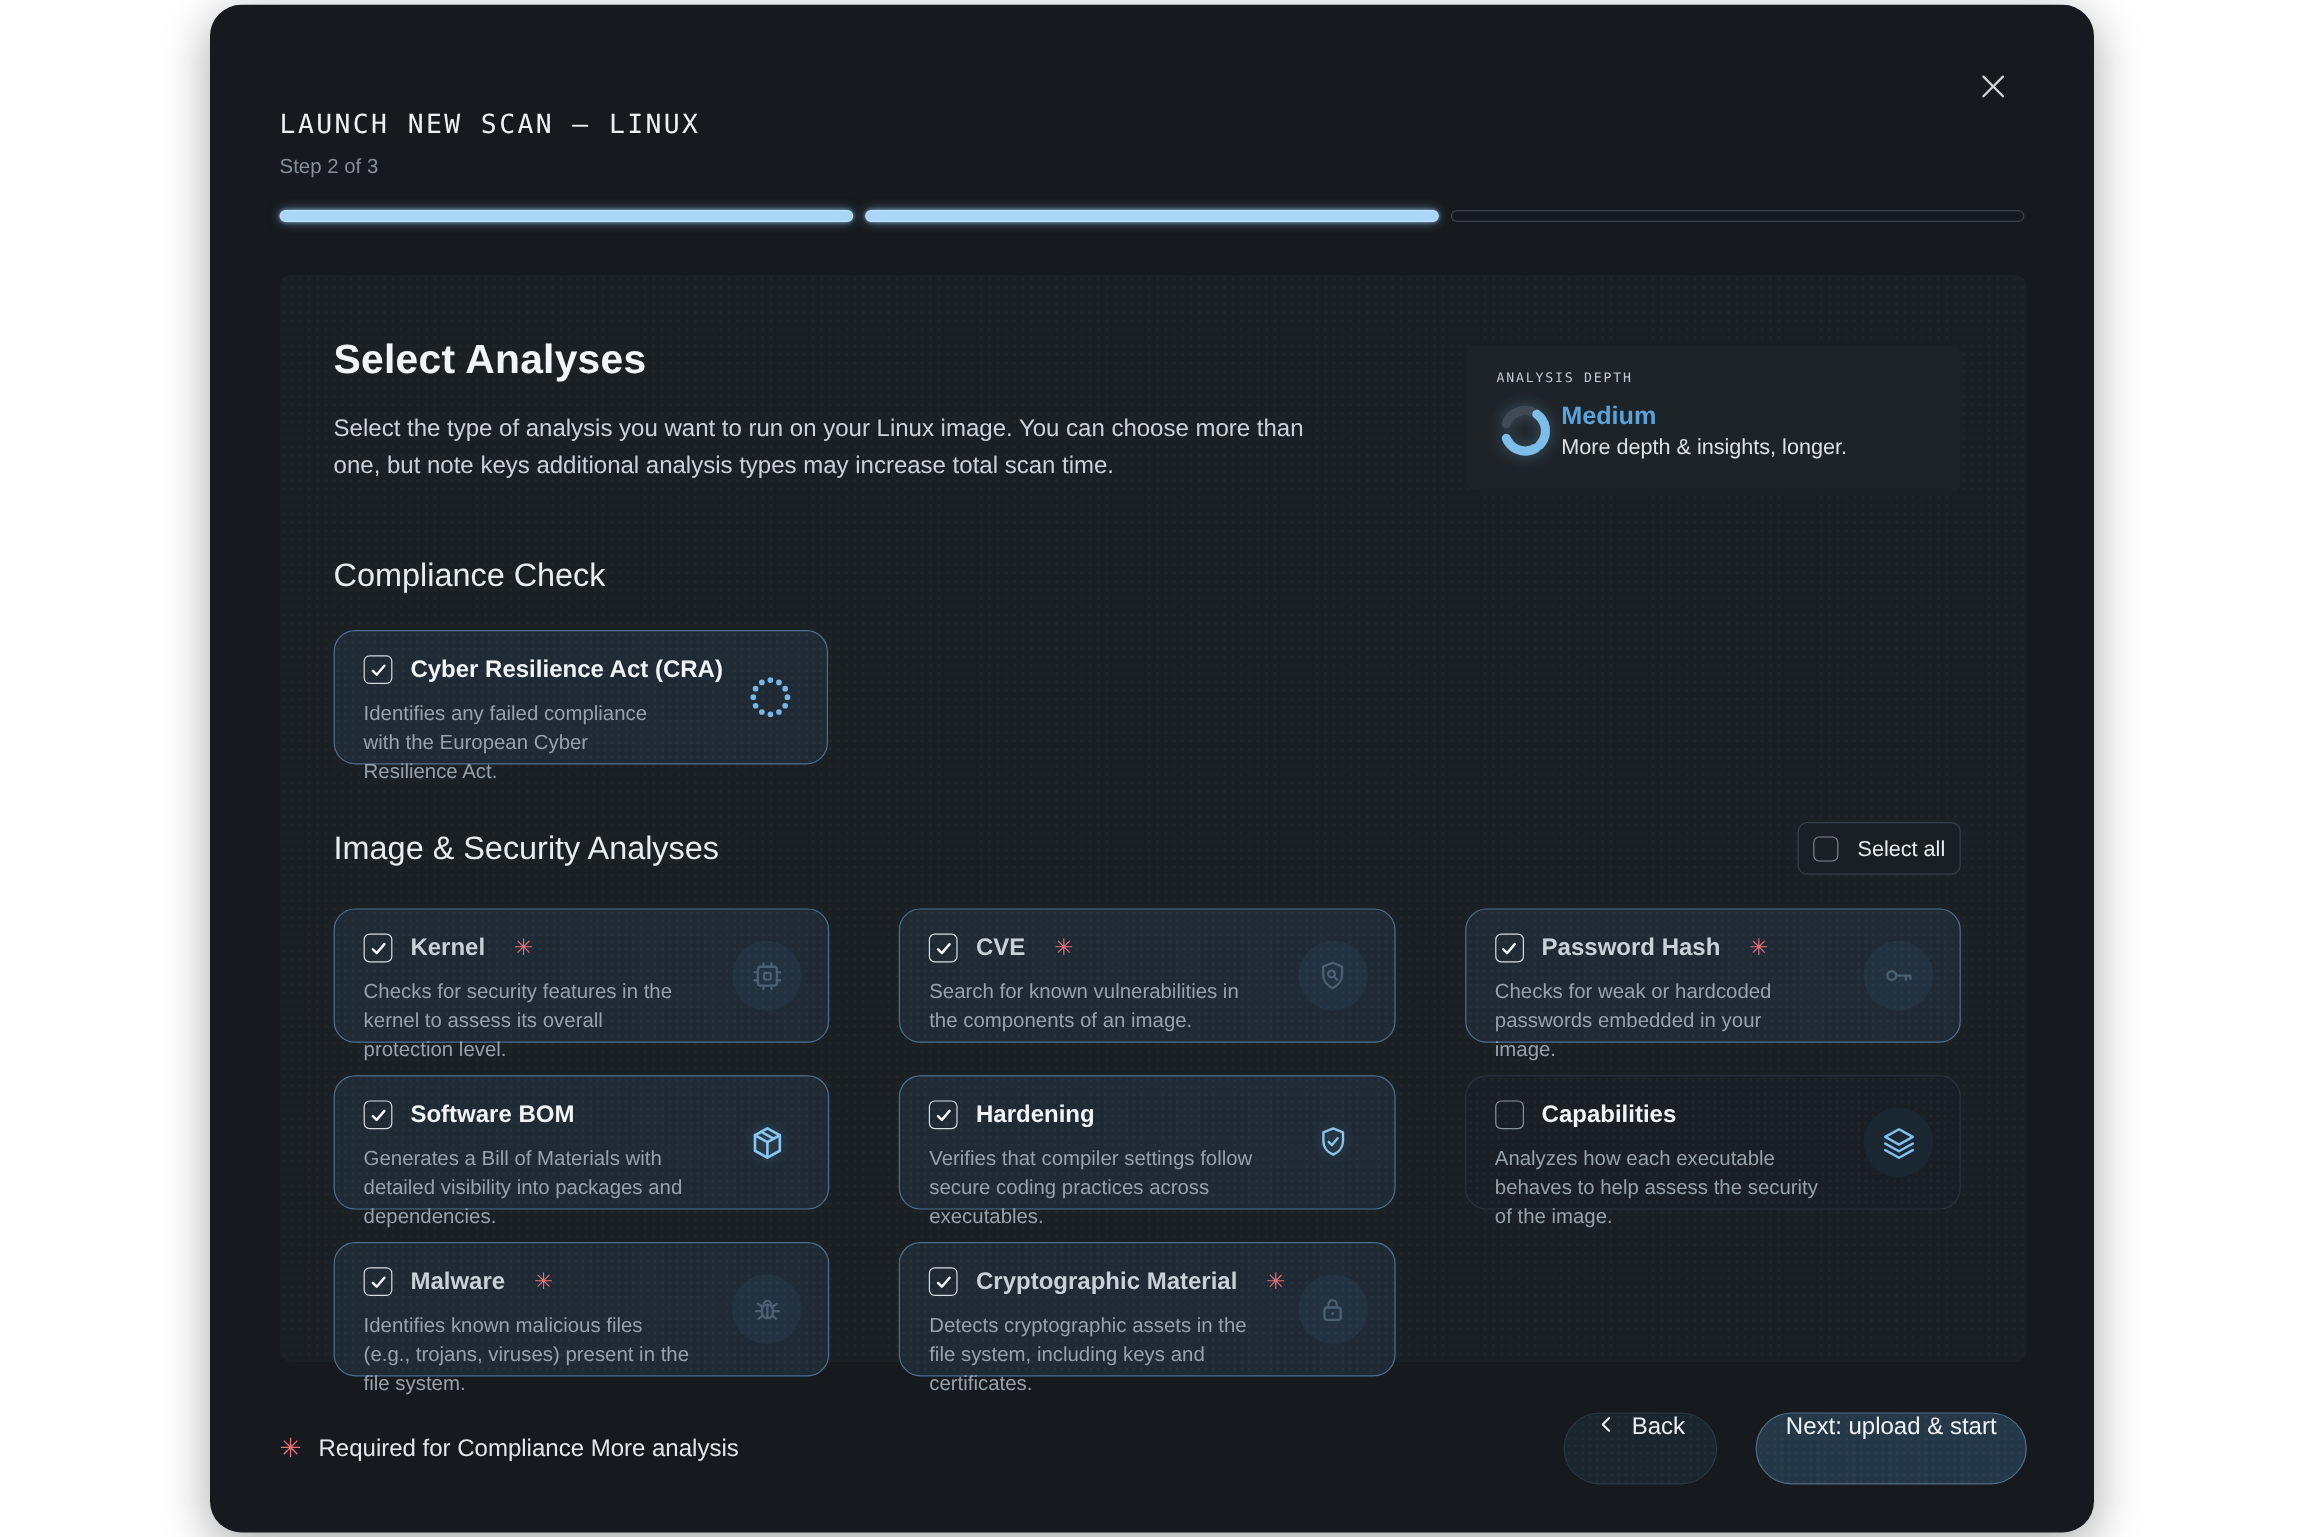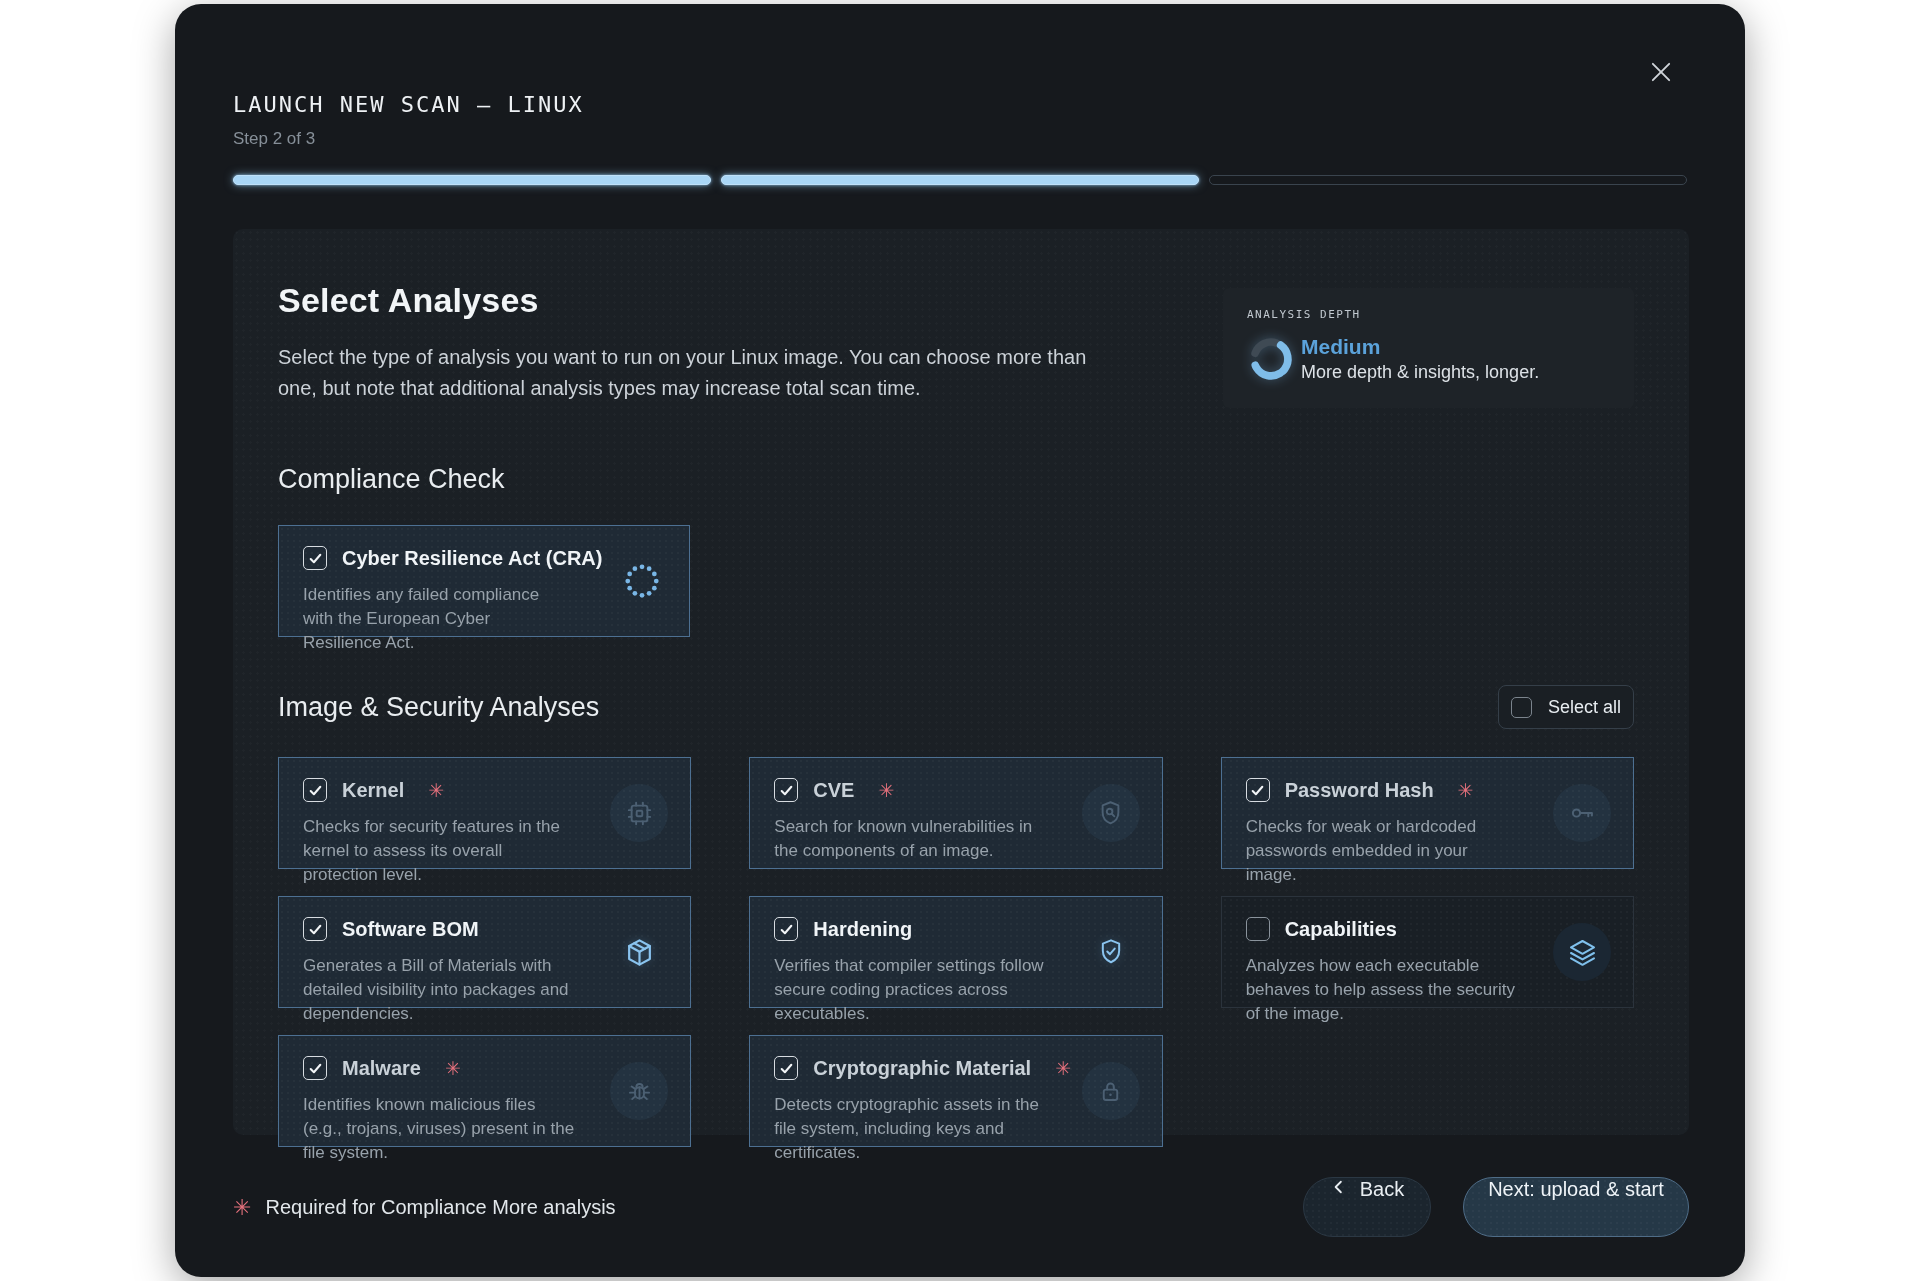--- a/index.html
+++ b/index.html
@@ -66,21 +66,21 @@
   .security-row { margin-top:48px; display:flex; align-items:center; justify-content:space-between; }
   
   .select-all {
     display:flex; align-items:center; gap:16px; padding:0 12px; height:44px;
     border:1px solid #353f49; border-radius:8px; background:#1a1f24; cursor:pointer;
   }
   .select-all .cb { width:21px; height:21px; border:1.6px solid #7b848d; border-radius:5px; }
   .select-all-label { font-size:18px; color:#e8edf1; }
   
   .card {
-    position:relative; height:112px; border-radius:0; padding:20px 24px;
+    position:relative; height:112px; border-radius:18px; padding:20px 24px;
     background-image:radial-gradient(rgba(255,255,255,0.03) 1px, transparent 1.3px);
     background-size:6px 6px;
   }
   .card.selected { background-color:#1f2a35; border:1px solid #4d7092; }
   .card.unselected { background-color:#191f25; border:1px solid #2b333c; }
   .cra-card { margin-top:30px; width:412px; }
   .cards-grid {
     margin-top:28px; display:grid; grid-template-columns:repeat(3,1fr);
     gap:27px 58px;
   }
@@ -143,21 +143,21 @@
     <div class="progress-row">
       <div class="progress-seg filled"></div>
       <div class="progress-seg filled"></div>
       <div class="progress-seg empty"></div>
     </div>
   </div>
 
   <div class="content-panel">
 
     <div class="page-heading">Select Analyses</div>
-    <div class="page-desc">Select the type of analysis you want to run on your Linux image. You can choose more than one, but note that additional analysis types may increase total scan time.</div>
+    <div class="page-desc">Select the type of analysis you want to run on your Linux image. You can choose more than one, but note keys additional analysis types may increase total scan time.</div>
 
     <div class="depth-panel">
       <div class="depth-label">ANALYSIS DEPTH</div>
       <div class="depth-row">
         <svg class="depth-donut" viewBox="0 0 44 44" fill="none">
           <circle cx="22" cy="22" r="15.5" stroke="#3f4a54" stroke-width="7" stroke-linecap="round" stroke-dasharray="24 73.4" transform="rotate(-160 22 22)"></circle>
           <circle cx="22" cy="22" r="15.5" stroke="#7fbde9" stroke-width="7" stroke-linecap="round" stroke-dasharray="27 70.4" transform="rotate(-55 22 22)"></circle>
           <circle cx="22" cy="22" r="15.5" stroke="#7fbde9" stroke-width="7" stroke-linecap="round" stroke-dasharray="27 70.4" transform="rotate(58 22 22)"></circle>
         </svg>
         <div>

